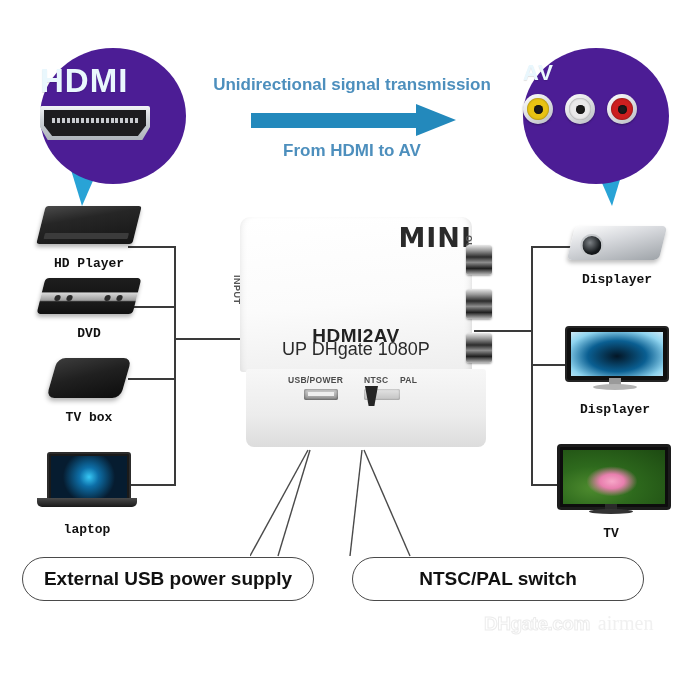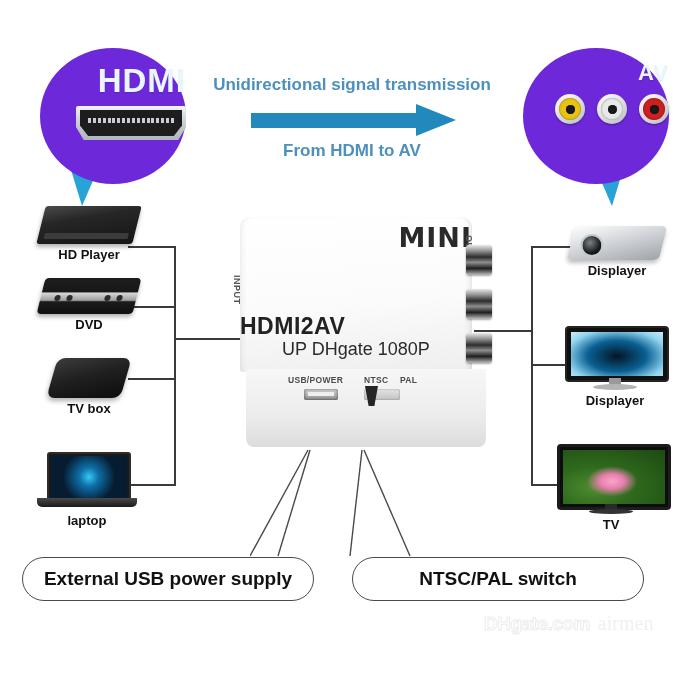--- a/index.html
+++ b/index.html
@@ -13,24 +13,24 @@
     height: 700px;
     background: #ffffff;
     font-family: "Liberation Sans", sans-serif;
     overflow: hidden;
   }
 
   
   .bubble {
     position: absolute;
     border-radius: 50%;
-    background: #6d28d9;
+    background: #4c1d95;
     display: flex;
     flex-direction: column;
-    align-items: flex-end;
+    align-items: flex-start;
   }
   .bubble-tail {
     position: absolute;
     width: 0;
     height: 0;
   }
   .bubble-label {
     color: #e9f7fd;
     font-weight: bold;
     letter-spacing: 1px;
@@ -163,22 +163,23 @@
     border-radius: 3px 3px 8px 8px;
   }
   #device-mini {
     position: absolute; left: 0; right: 0; top: 5px;
     text-align: right;
     font-size: 27px; font-weight: bold; color: #2a2a2a;
     letter-spacing: 1px;
     font-family: "DejaVu Sans", sans-serif;
   }
   #device-model {
-    position: absolute; left: 0; right: 0; top: 96px;
-    font-size: 23px; font-weight: bold; color: #222;
+    position: absolute; left: 0; right: 0; top: 108px;
+    text-align: center;
+    font-size: 19px; font-weight: bold; color: #222;
     letter-spacing: .5px;
   }
   #device-sub {
     position: absolute; left: 0; right: 0; top: 122px;
     text-align: center;
     font-size: 18px; color: #2a2a2a;
   }
   .side-label {
     position: absolute;
     font-size: 9px; font-weight: bold; color: #555;
@@ -260,21 +261,22 @@
   
   .periph {
     position: absolute;
     width: 118px;
     text-align: center;
   }
   .periph-label {
     font-size: 13px;
     font-weight: bold;
     color: #111;
-    margin-top: 3px;
+    margin-top: 12px;
+    font-family: Liberation Mono, monospace;
   }
 
   
   .art { position: relative; margin: 0 auto; }
 
   .art-hdplayer {
     width: 96px; height: 38px;
     background: linear-gradient(170deg,#4a4a4a 0%,#262626 35%,#151515 100%);
     border-radius: 3px;
     transform: skewX(-14deg);

